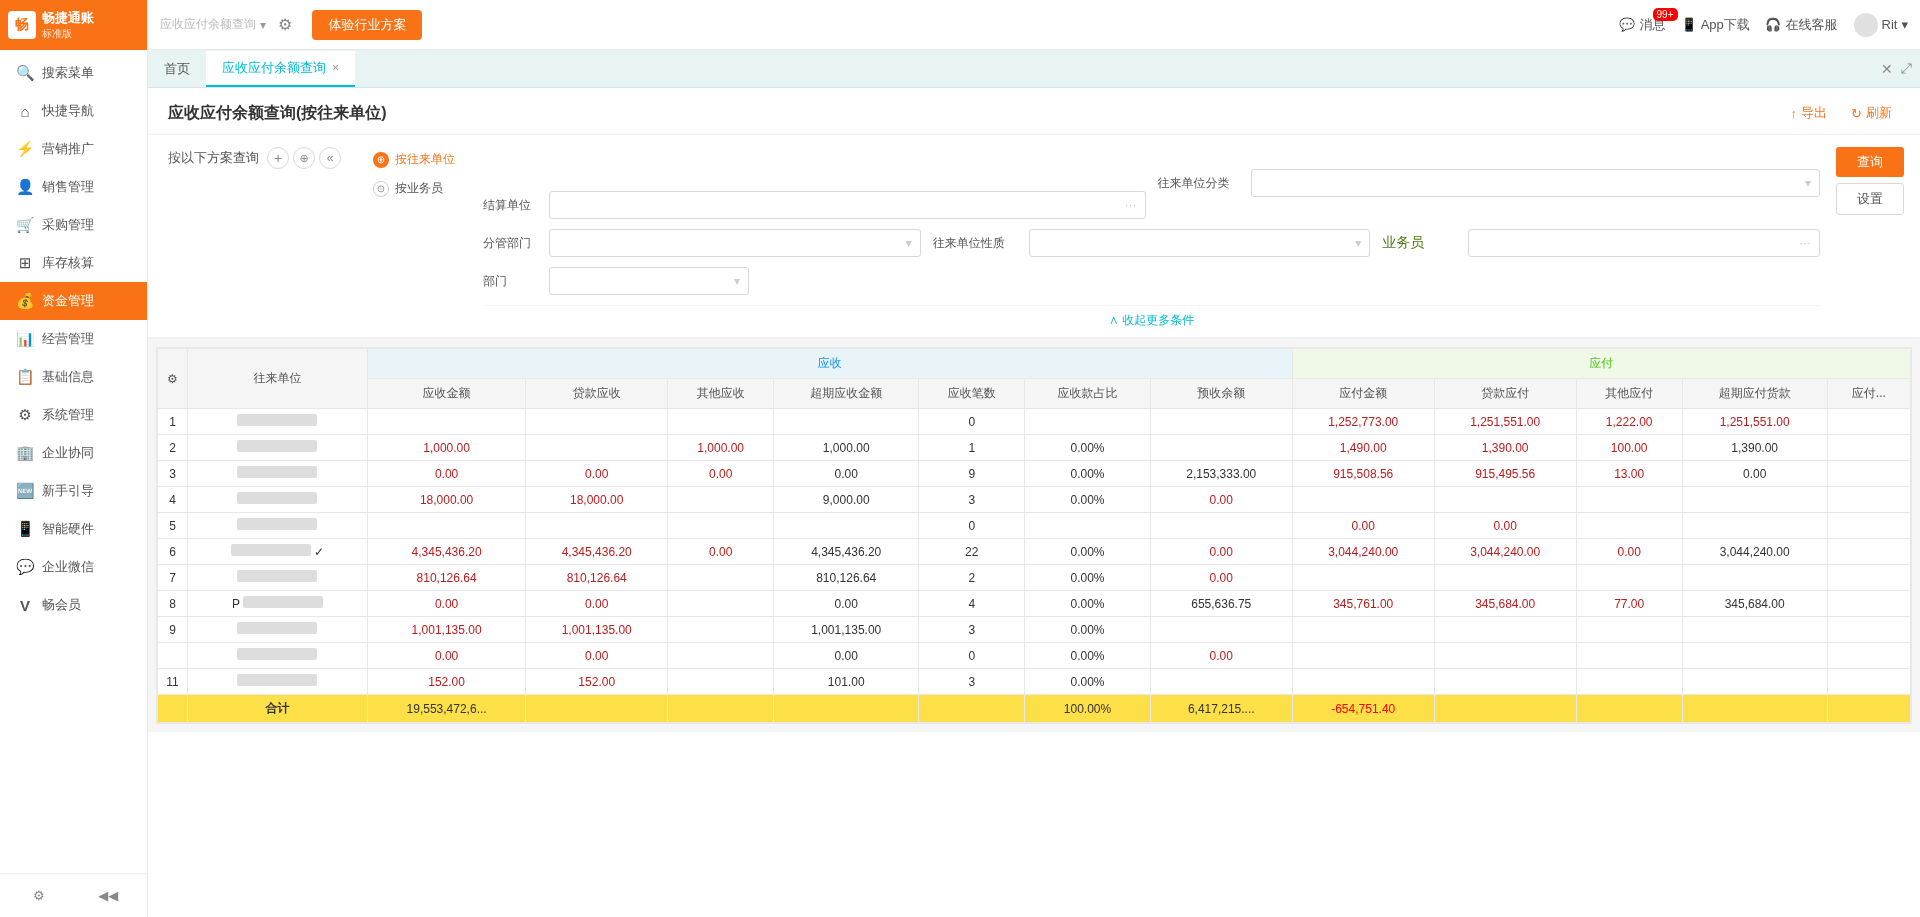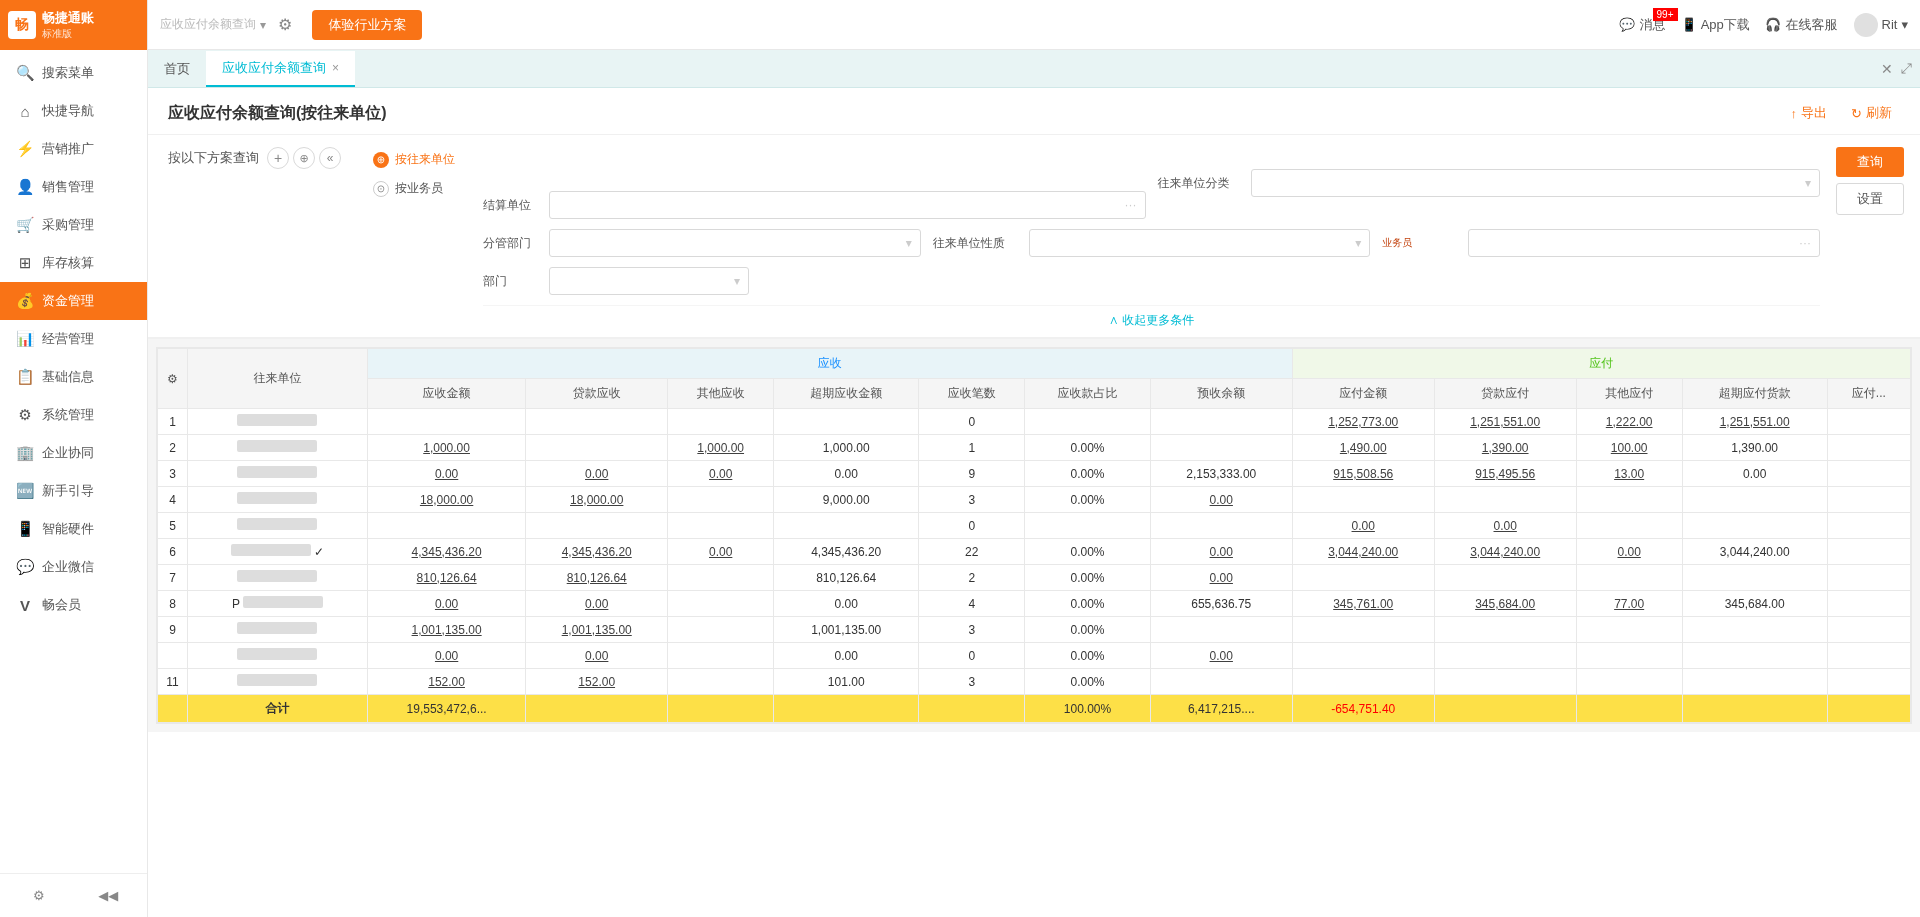--- a/index.html
+++ b/index.html
@@ -20,21 +20,21 @@
     .main { flex: 1; display: flex; flex-direction: column; overflow: hidden; }
 
     
     .topbar { height: 50px; background: #fff; border-bottom: 1px solid #e8e8e8; display: flex; align-items: center; padding: 0 12px; gap: 12px; flex-shrink: 0; }
     .topbar-breadcrumb { display: flex; align-items: center; gap: 4px; color: #999; font-size: 12px; }
     .topbar-dropdown { color: #999; cursor: pointer; }
     .topbar-settings { color: #888; cursor: pointer; font-size: 16px; }
     .topbar-trial-btn { background: #f97316; color: #fff; border: none; padding: 6px 16px; border-radius: 4px; cursor: pointer; font-size: 13px; margin-left: 8px; }
     .topbar-right { margin-left: auto; display: flex; align-items: center; gap: 16px; color: #555; font-size: 13px; }
     .topbar-badge { position: relative; cursor: pointer; }
-    .topbar-badge-num { position: absolute; top: -8px; right: -12px; background: #f00; color: #fff; border-radius: 0; font-size: 10px; padding: 1px 4px; min-width: 18px; text-align: center; }
+    .topbar-badge-num { position: absolute; top: -8px; right: -12px; background: #f00; color: #fff; border-radius: 5px; font-size: 10px; padding: 1px 4px; min-width: 18px; text-align: center; }
     .topbar-user { display: flex; align-items: center; gap: 4px; cursor: pointer; }
     .topbar-user-avatar { width: 24px; height: 24px; border-radius: 50%; background: #ddd; }
 
     
     .tabbar { background: #e8f4f4; display: flex; align-items: center; border-bottom: 1px solid #d0e8e8; flex-shrink: 0; height: 38px; }
     .tab { padding: 8px 16px; cursor: pointer; color: #555; font-size: 13px; display: flex; align-items: center; gap: 6px; }
     .tab.active { background: #fff; color: #00bcd4; border-bottom: 2px solid #00bcd4; }
     .tab-close { color: #999; font-size: 12px; cursor: pointer; }
     .tabbar-controls { margin-left: auto; display: flex; align-items: center; gap: 8px; padding-right: 8px; color: #888; font-size: 16px; cursor: pointer; }
 
@@ -55,21 +55,21 @@
     .search-option.active { color: #f97316; }
     .search-option-icon { width: 16px; height: 16px; border-radius: 50%; display: flex; align-items: center; justify-content: center; font-size: 10px; }
     .search-option.active .search-option-icon { background: #f97316; color: #fff; }
 
     
     .search-area { display: flex; background: #fff; border-bottom: 2px solid #f0f0f0; }
     .data-table { width: 100%; border-collapse: collapse; background: #fff; font-size: 12px; }
     .data-table th { background: #f5f5f5; border: 1px solid #e8e8e8; padding: 6px 8px; text-align: center; color: #555; font-weight: 500; white-space: nowrap; }
     .data-table td { border: 1px solid #e8e8e8; padding: 5px 8px; text-align: center; color: #333; white-space: nowrap; }
     .data-table .settings-col { width: 30px; }
-    .data-table .num-col { color: #404040; text-decoration: underline; cursor: pointer; }
+    .data-table .num-col { color: #b91c1c; cursor: pointer; }
     .data-table .total-row td { background: #fde047; font-weight: 500; }
     .data-table .total-row td.negative { color: #f00; }
 
     
     .row-num { color: #999; text-align: center; }
     .blurred-text { display: inline-block; width: 80px; height: 12px; background: #ddd; border-radius: 2px; }
   </style>
 </head>
 <body>
 
@@ -259,21 +259,21 @@
                 <span>▾</span>
               </div>
             </div>
             <div style="display:flex;align-items:center;gap:16px;flex:1;">
               <span style="color:#555;font-size:12px;white-space:nowrap;min-width:80px;">往来单位性质</span>
               <div style="flex:1;height:28px;border:1px solid #d9d9d9;border-radius:3px;padding:0 8px;display:flex;align-items:center;justify-content:flex-end;cursor:pointer;color:#ccc;">
                 <span>▾</span>
               </div>
             </div>
             <div style="display:flex;align-items:center;gap:6px;flex:1;">
-              <span style="color:#c2410c;font-size:10px;white-space:nowrap;min-width:80px;">业务员</span>
+              <span style="color:#4d7c0f;font-size:14px;white-space:nowrap;min-width:80px;">业务员</span>
               <div style="flex:1;height:28px;border:1px solid #d9d9d9;border-radius:3px;padding:0 8px;display:flex;align-items:center;justify-content:flex-end;cursor:pointer;color:#ccc;">
                 <span>···</span>
               </div>
             </div>
           </div>
 
           <div style="display:flex;align-items:center;gap:12px;margin-bottom:10px;">
             <div style="display:flex;align-items:center;gap:6px;">
               <span style="color:#555;font-size:12px;white-space:nowrap;min-width:60px;">部门</span>
               <div style="width:200px;height:28px;border:1px solid #d9d9d9;border-radius:3px;padding:0 8px;display:flex;align-items:center;justify-content:flex-end;cursor:pointer;color:#ccc;">

